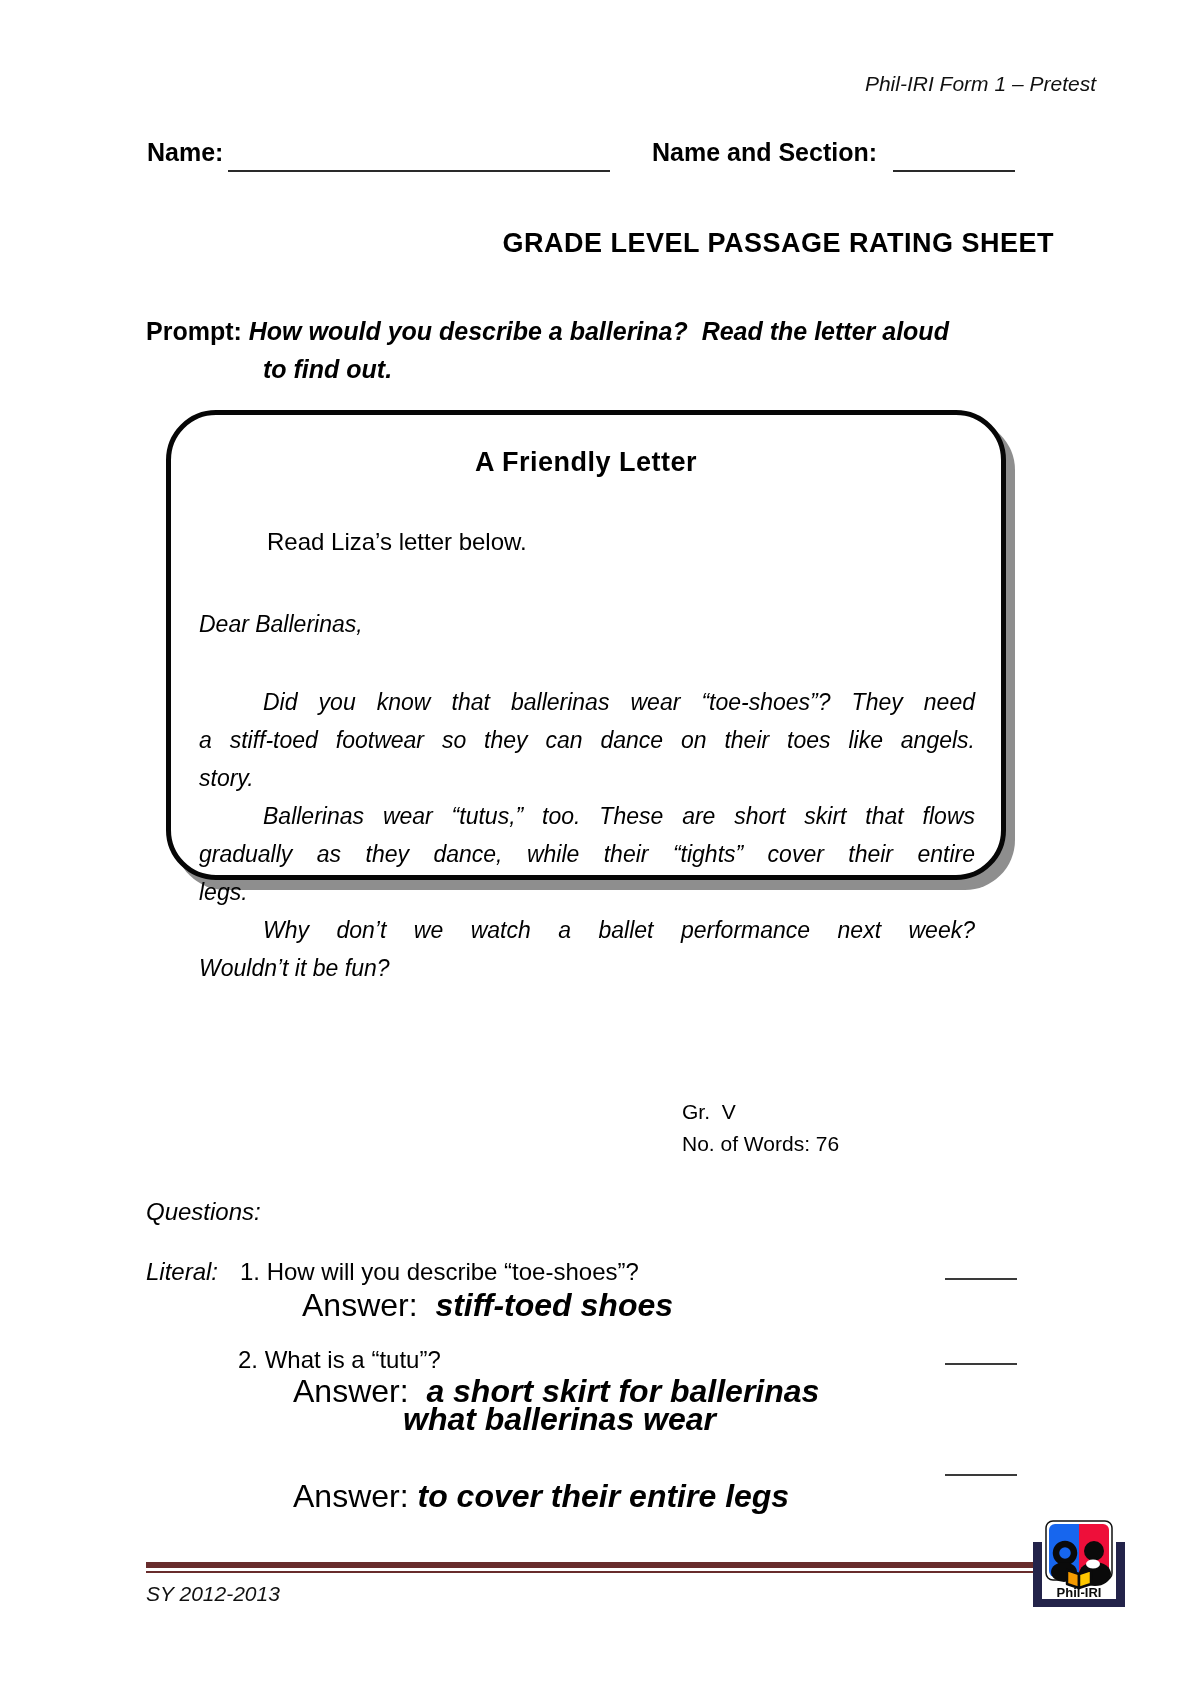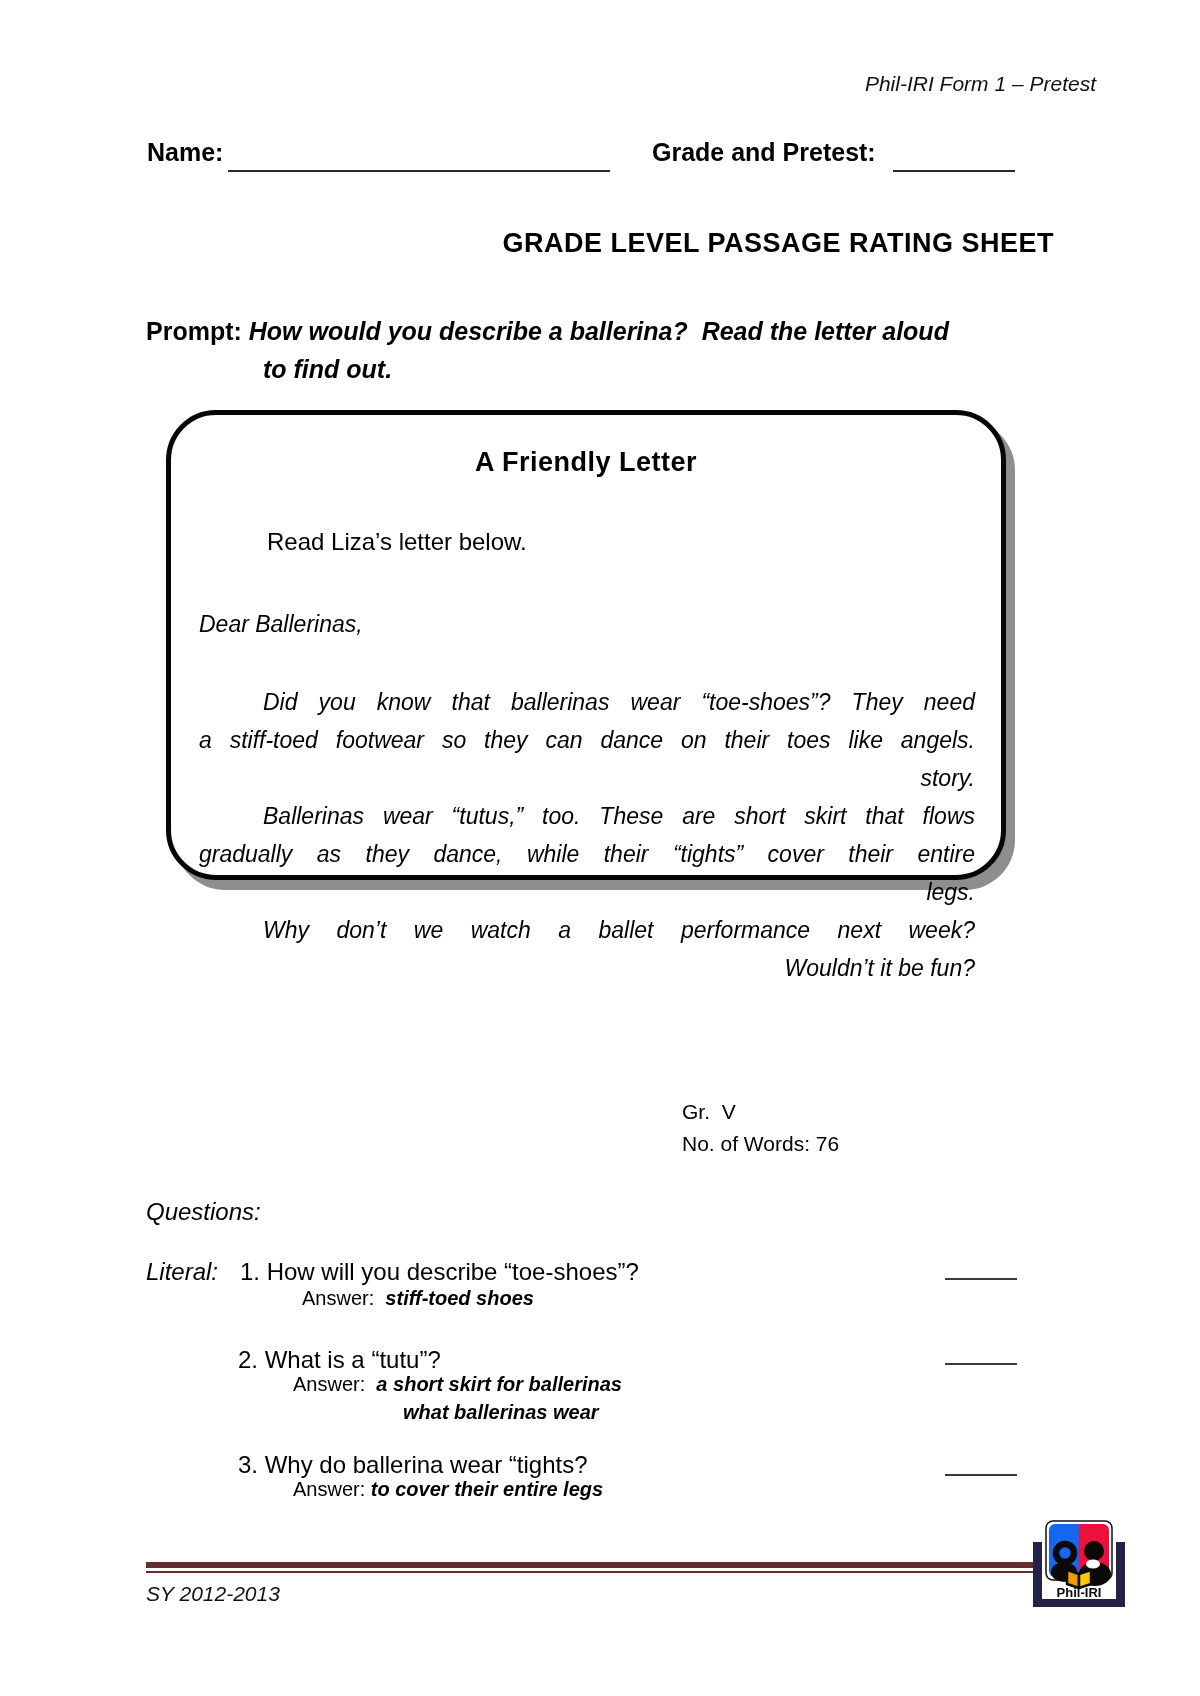--- a/index.html
+++ b/index.html
@@ -74,35 +74,35 @@
     letter-spacing: 0.5px;
   }
   .letter-instruction { left: 96px; top: 113px; font-size: 24px; }
   .letter-salutation  { left: 28px; top: 196px; font-size: 23px; font-style: italic; }
   .letter-body {
     left: 28px; top: 268px; width: 776px;
     font-size: 23px; font-style: italic;
     line-height: 38px;
   }
   .jline { text-align: justify; text-align-last: justify; }
-  .jlast { text-align: right; }
+  .jlast { text-align: left; }
   .pindent { text-indent: 64px; }
 
   
   .gr-level { left: 682px; top: 1100px; font-size: 21px; white-space: pre; }
   .word-count { left: 682px; top: 1132px; font-size: 21px; }
 
   
   .q-heading { left: 146px; top: 1198px; font-size: 24px; font-style: italic; text-align: center; }
   .q-type { left: 146px; top: 1258px; font-size: 24px; font-style: italic; }
   .q-text { font-size: 24px; white-space: pre; }
   .q1 { left: 240px; top: 1258px; }
   .q2 { left: 238px; top: 1346px; }
   .q3 { left: 238px; top: 1451px; }
-  .ans-row { font-size: 20px; white-space: pre; }
+  .ans-row { font-size: 32px; white-space: pre; }
   .a1 { left: 302px; top: 1287px; }
   .a2 { left: 293px; top: 1373px; }
   .a2b { left: 403px; top: 1401px; }
   .a3 { left: 293px; top: 1478px; }
   .ans-val { font-weight: bold; font-style: italic; }
   .score-blank { border-bottom: 2.5px solid #3a3a3a; height: 2px; width: 72px; left: 945px; }
   .sb1 { top: 1278px; }
   .sb2 { top: 1363px; }
   .sb3 { top: 1474px; }
 
@@ -111,21 +111,21 @@
 </style>
 </head>
 <body>
 
 <div class="page">
 
   <div class="abs hdr">Phil-IRI Form 1 – Pretest</div>
 
   <div class="abs lbl name-lbl">Name:</div>
   <div class="abs blank-line name-line"></div>
-  <div class="abs lbl grade-lbl">Grade and Pretest:</div>
+  <div class="abs lbl grade-lbl">Name and Section:</div>
   <div class="abs blank-line grade-line"></div>
 
   <div class="abs title">GRADE LEVEL PASSAGE RATING SHEET</div>
 
   <div class="abs prompt-row"><span class="prompt-label">Prompt: </span><span class="prompt-text">How would you describe a ballerina?  Read the letter aloud</span></div>
   <div class="abs prompt-line2">to find out.</div>
 
   <div class="abs letter-box">
     <div class="abs letter-heading">A Friendly Letter</div>
     <div class="abs letter-instruction">Read Liza’s letter below.</div>
@@ -151,21 +151,20 @@
 
   <div class="abs q-text q1"><span>1. </span><span>How will you describe “toe-shoes”?</span></div>
   <div class="abs ans-row a1"><span>Answer:  </span><span class="ans-val">stiff-toed shoes</span></div>
   <div class="abs score-blank sb1"></div>
 
   <div class="abs q-text q2"><span>2. </span><span>What is a “tutu”?</span></div>
   <div class="abs ans-row a2"><span>Answer:  </span><span class="ans-val">a short skirt for ballerinas</span></div>
   <div class="abs ans-row a2b ans-val">what ballerinas wear</div>
   <div class="abs score-blank sb2"></div>
 
-  <div class="abs q-text q3"><span>3. </span><span>Why do ballerina wear “tights?</span></div>
   <div class="abs ans-row a3"><span>Answer: </span><span class="ans-val">to cover their entire legs</span></div>
   <div class="abs score-blank sb3"></div>
 
   <div class="abs footer-rule"></div>
   <div class="abs footer-sy">SY 2012-2013</div>
 
   <div class="abs logo">
     <svg width="92" height="88" viewBox="0 0 92 88">
 
       <path d="M0,22 h9 v57 h74 v-57 h9 v65 H0 Z" fill="#23234a"></path>

